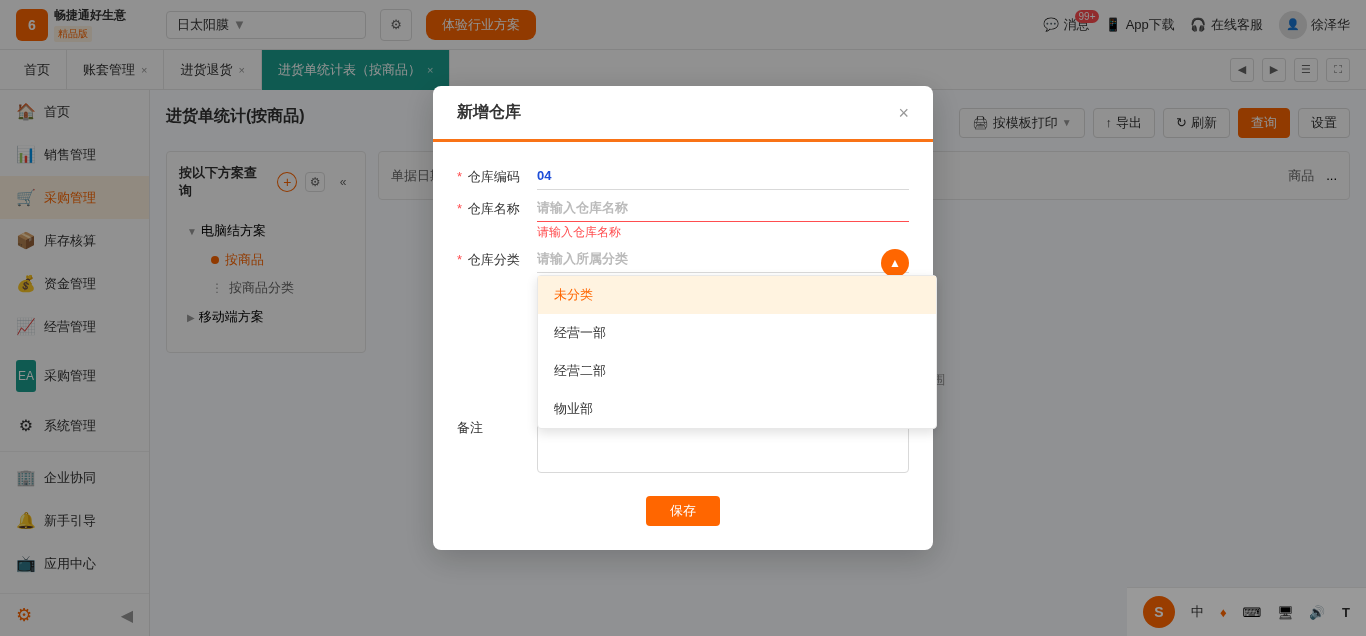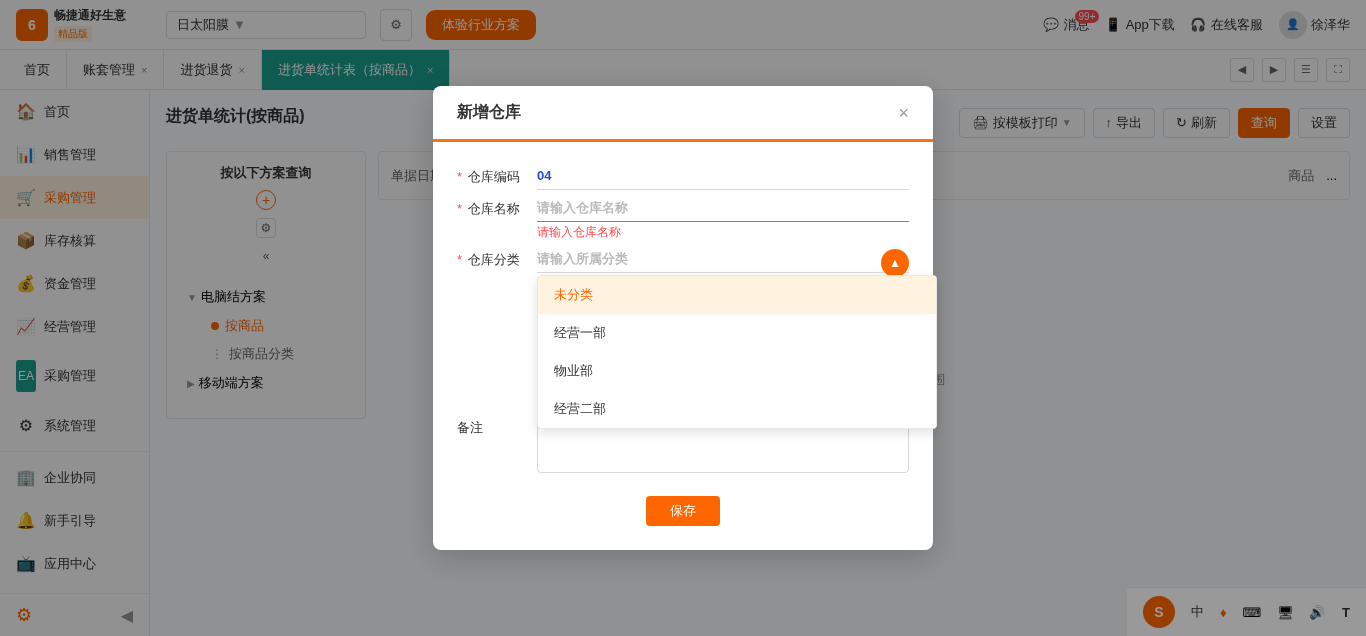--- a/index.html
+++ b/index.html
@@ -206,21 +206,20 @@
       border: 1px solid #e8e8e8;
       border-radius: 4px;
       padding: 12px;
       margin-bottom: 12px;
     }
     .query-header {
       display: flex;
       align-items: center;
       gap: 8px;
       margin-bottom: 8px;
-      flex-direction: column;
     }
     .query-add-btn {
       width: 20px; height: 20px;
       border: 1px solid #ff6600;
       border-radius: 50%;
       display: flex; align-items: center; justify-content: center;
       cursor: pointer; color: #ff6600; font-size: 14px;
     }
     .query-settings-btn {
       width: 20px; height: 20px;
@@ -701,22 +700,22 @@
           <span class="required">*</span>
           <span>仓库分类</span>
         </div>
         <div class="form-control-wrap" style="position:relative;">
           <input class="form-input" type="text" placeholder="请输入所属分类" style="">
           <div class="dropdown-arrow-btn">▲</div>
           
           <div class="dropdown-list">
             <div class="dropdown-option selected">未分类</div>
             <div class="dropdown-option">经营一部</div>
+            <div class="dropdown-option">经营二部</div>
             <div class="dropdown-option">物业部</div>
-            <div class="dropdown-option">经营二部</div>
           </div>
         </div>
       </div>
 
       <div class="form-row" style="margin-top:140px;">
         <div class="form-label">
           <span>备注</span>
         </div>
         <div class="form-control-wrap">
           <textarea class="textarea-input" style=""></textarea>

